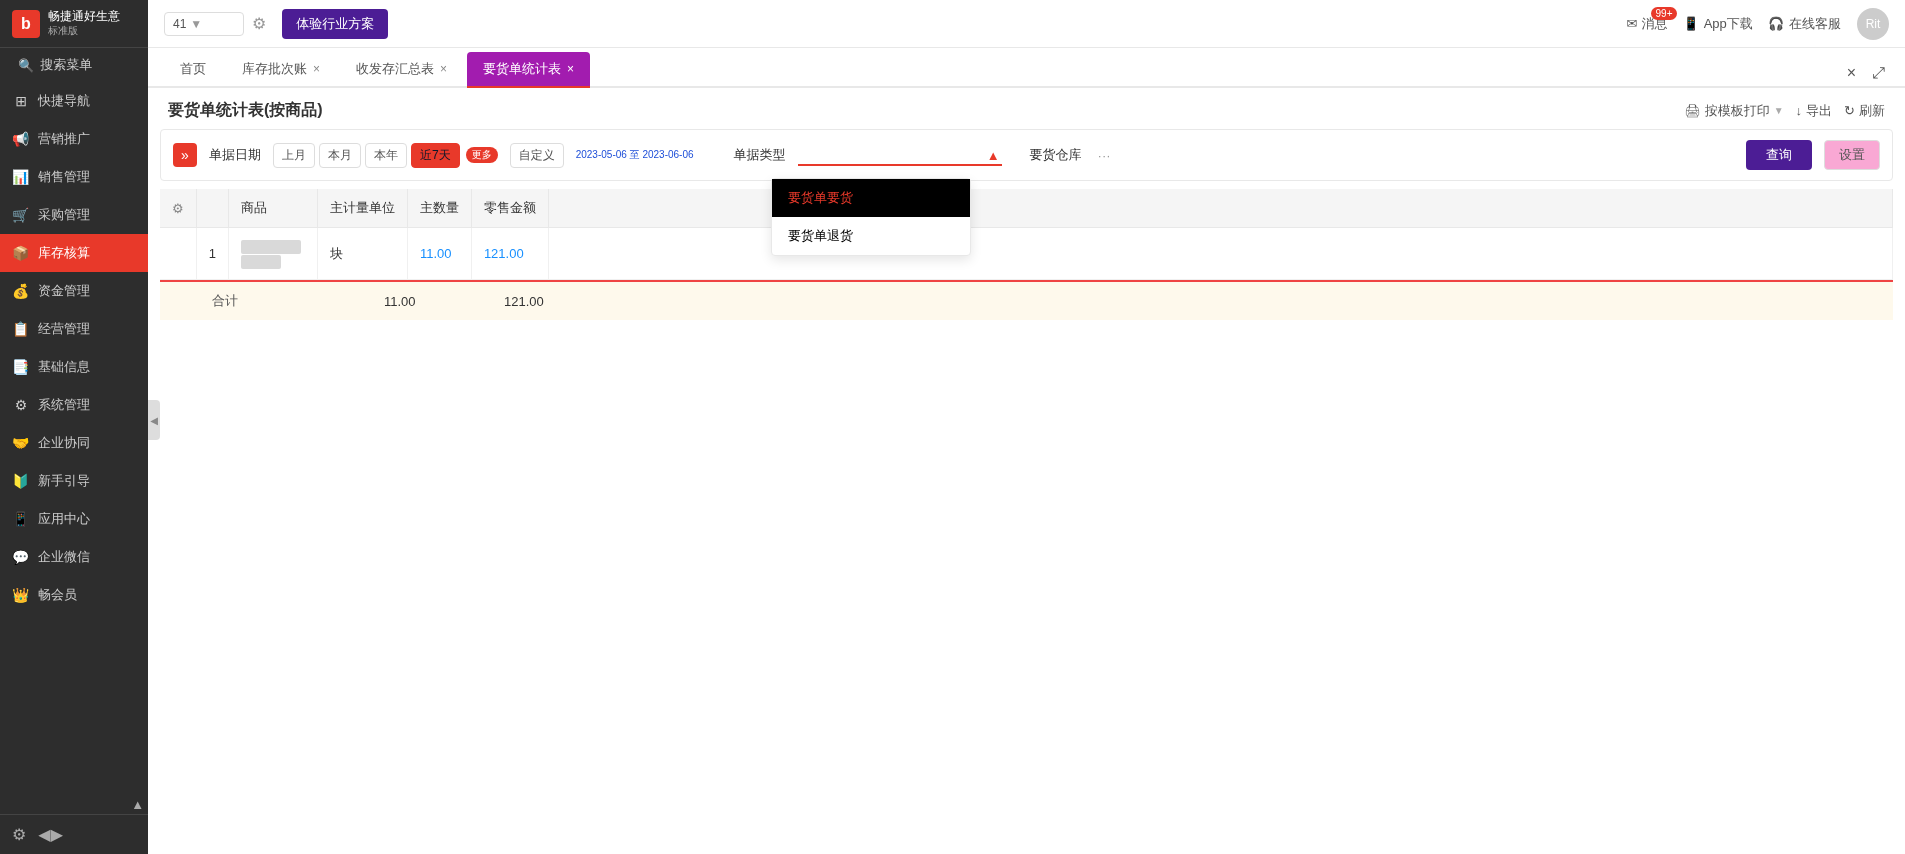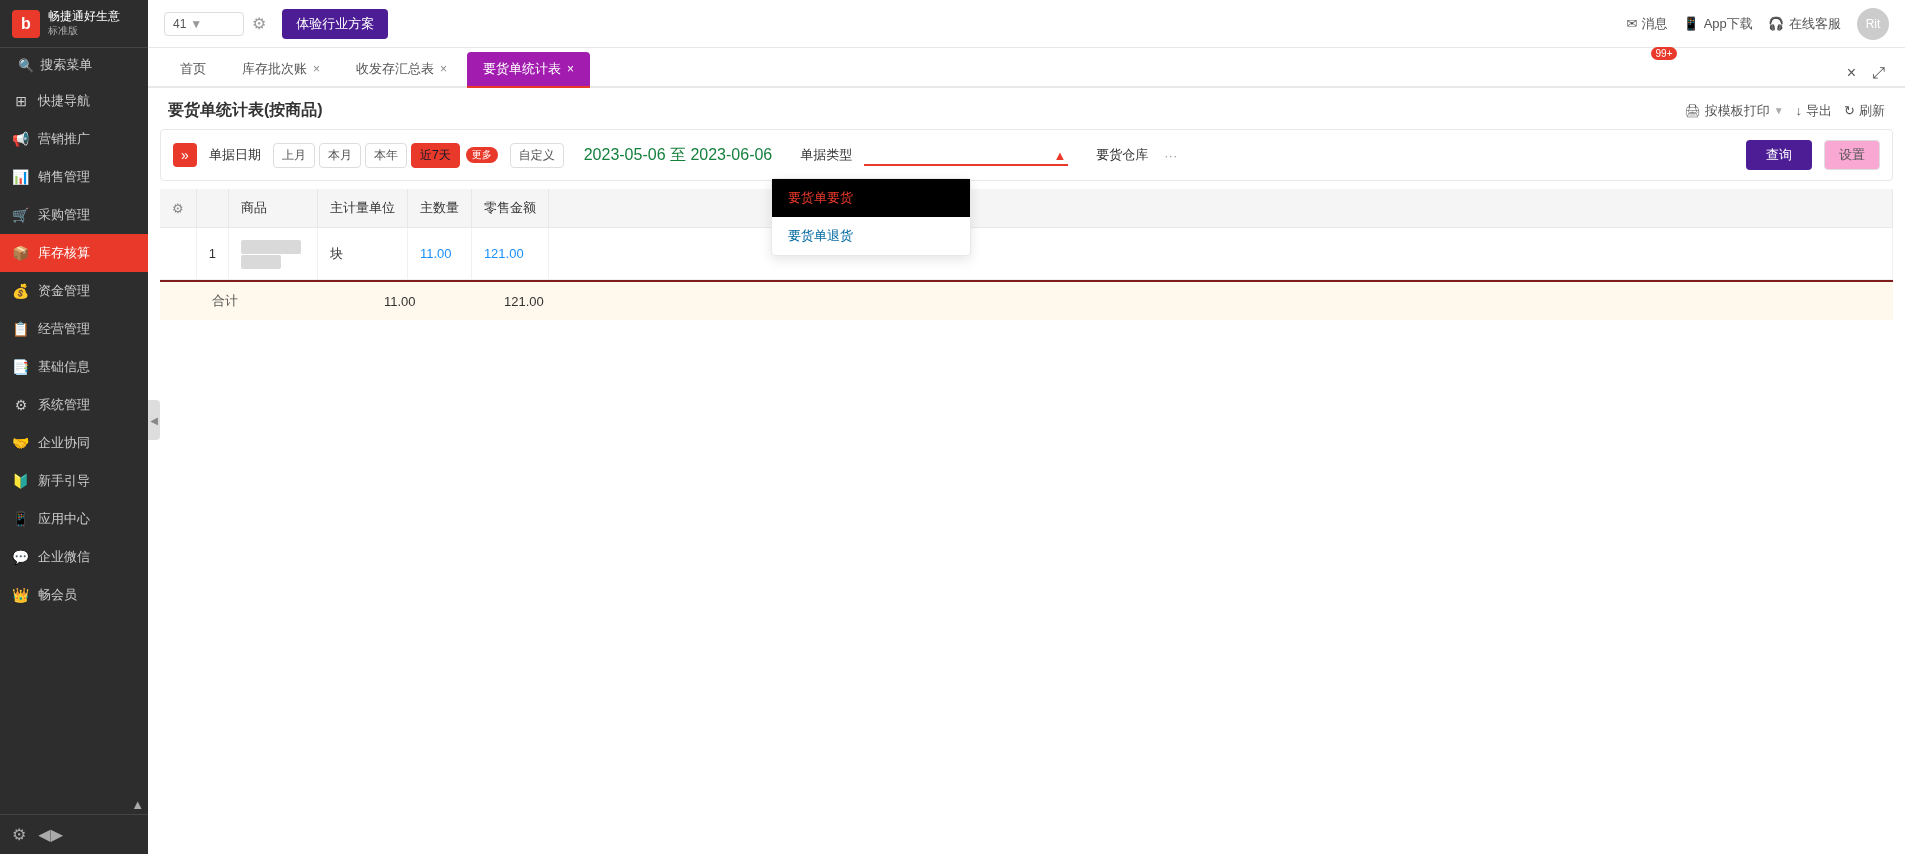--- a/index.html
+++ b/index.html
@@ -125,21 +125,20 @@
     }
     .badge {
       background: #e8392a;
       color: #fff;
       border-radius: 10px;
       padding: 1px 5px;
       font-size: 10px;
       position: absolute;
       top: -8px;
       right: -10px;
-      margin-top: 40px;
     }
     .topbar-avatar {
       width: 32px; height: 32px;
       background: #ccc;
       border-radius: 50%;
       display: flex; align-items: center; justify-content: center;
       color: #fff;
       font-size: 12px;
     }
 
@@ -237,23 +236,23 @@
     }
     .filter-date-btn.active { background: #e8392a; color: #0f172a; border-color: #e8392a; }
     .filter-date-badge {
       background: #e8392a;
       color: #fff;
       border-radius: 10px;
       padding: 1px 6px;
       font-size: 10px;
       margin-left: 2px;
     }
-    .filter-date-range { font-size: 16px; color: #15803d; margin-left: 8px; white-space: nowrap; }
-
-    .filter-type-label { color: #333; font-size: 13px; white-space: nowrap; margin-left: 16px; }
+    .filter-date-range { font-size: 10px; color: #1d4ed8; white-space: nowrap; }
+
+    .filter-type-label { color: #333; font-size: 13px; white-space: nowrap; margin-left: 28px; }
     .filter-type-input-wrap {
       position: relative;
       display: flex; align-items: center;
     }
     .filter-type-input {
       border: none;
       border-bottom: 2px solid #e8392a;
       outline: none;
       font-size: 13px;
       padding: 2px 24px 2px 4px;
@@ -297,21 +296,21 @@
       border: 1px solid #e8e8e8;
       border-radius: 4px;
       box-shadow: 0 4px 12px rgba(0,0,0,0.1);
       z-index: 100;
       min-width: 200px;
     }
     .dropdown-item {
       padding: 10px 16px;
       font-size: 13px;
       cursor: pointer;
-      color: #0369a1;
+      color: #000000;
     }
     .dropdown-item.selected { background: #000000; color: #e8392a; }
 
     
     .table-wrap {
       margin: 0 12px;
       overflow: auto;
     }
     table {
       width: 100%;
@@ -351,21 +350,21 @@
       display: inline-block;
       width: 40px; height: 14px;
       background: #d9d9d9;
       border-radius: 2px;
       vertical-align: middle;
     }
 
     
     .table-footer {
       background: #fef9ec;
-      border-top: 2px solid #7f1d1d;
+      border-top: 2px solid #ef4444;
       display: flex;
       align-items: center;
       padding: 10px 12px;
       margin: 0 12px;
       font-size: 13px;
     }
     .footer-label { color: #555; width: 200px; padding-left: 40px; }
     .footer-val { width: 120px; padding: 0 12px; color: #333; }
     .footer-val2 { width: 120px; padding: 0 12px; color: #333; }
 

